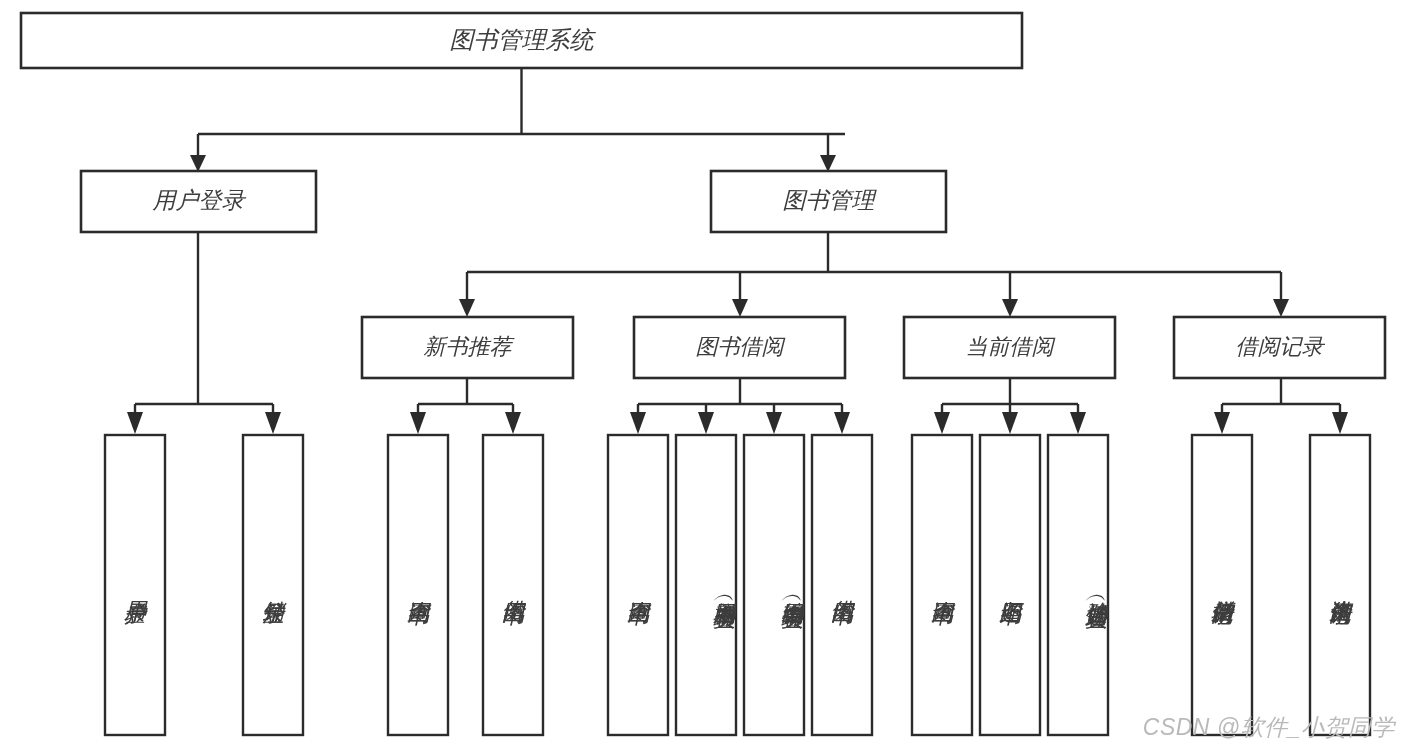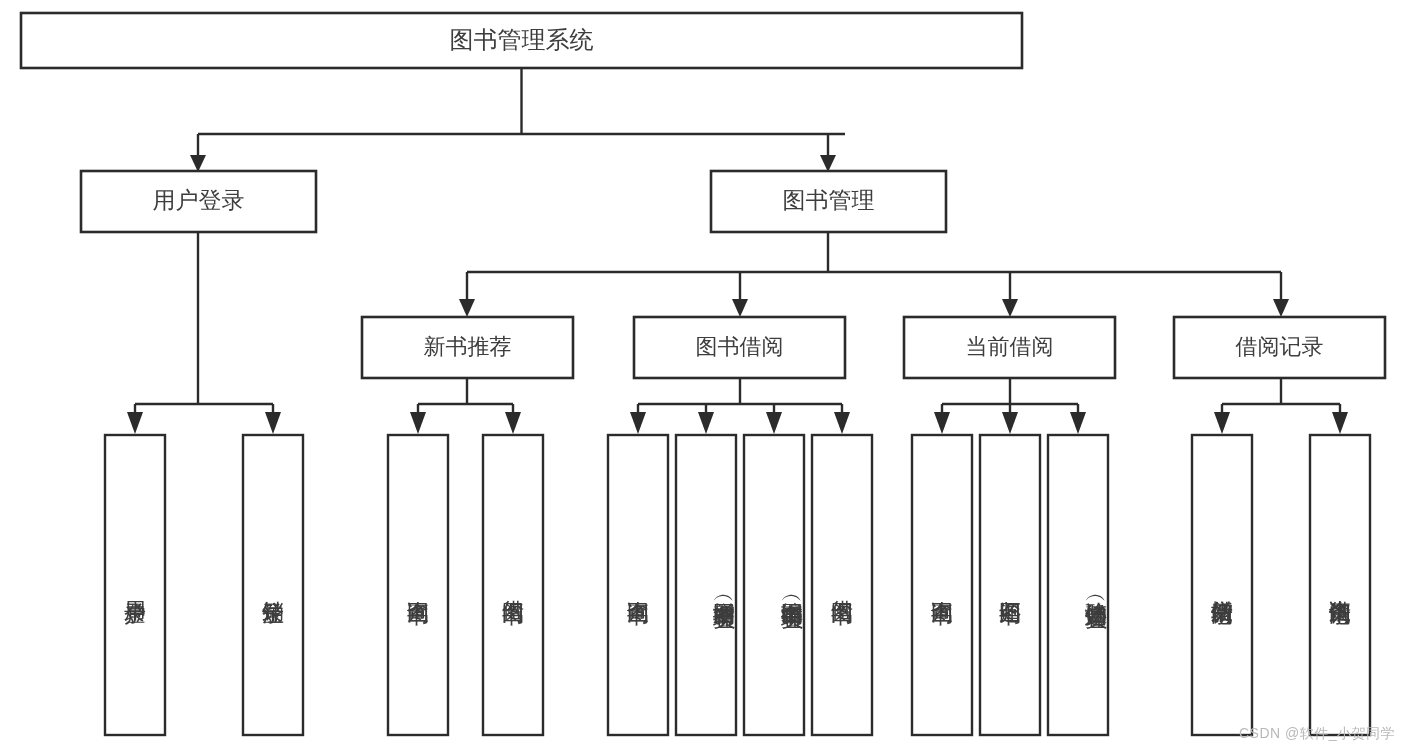--- a/index.html
+++ b/index.html
@@ -7,20 +7,21 @@
   body{
     font-family:"Liberation Sans","DejaVu Sans",sans-serif;
     -webkit-font-smoothing:antialiased;
   }
   #diagram-root{
     position:relative;
     width:1405px;
     height:747px;
     background:#ffffff;
     overflow:hidden;
+    font-style:italic;
   }
   svg#tree-svg{
     position:absolute;
     left:0; top:0;
     width:1405px;
     height:747px;
     display:block;
   }
   .node-rect{
     fill:#ffffff;
@@ -60,21 +61,21 @@
     letter-spacing:1px;
     text-align:center;
     pointer-events:none;
     overflow:hidden;
   }
   .watermark{
     position:absolute;
     right:10px;
     bottom:4px;
     font-family:"Liberation Sans","DejaVu Sans",sans-serif;
-    font-size:14px;
+    font-size:23px;
     color:#b9b9b9;
     letter-spacing:0.5px;
     user-select:none;
   }
 </style>
 </head>
 <body>
 
 <div id="diagram-root">
 

